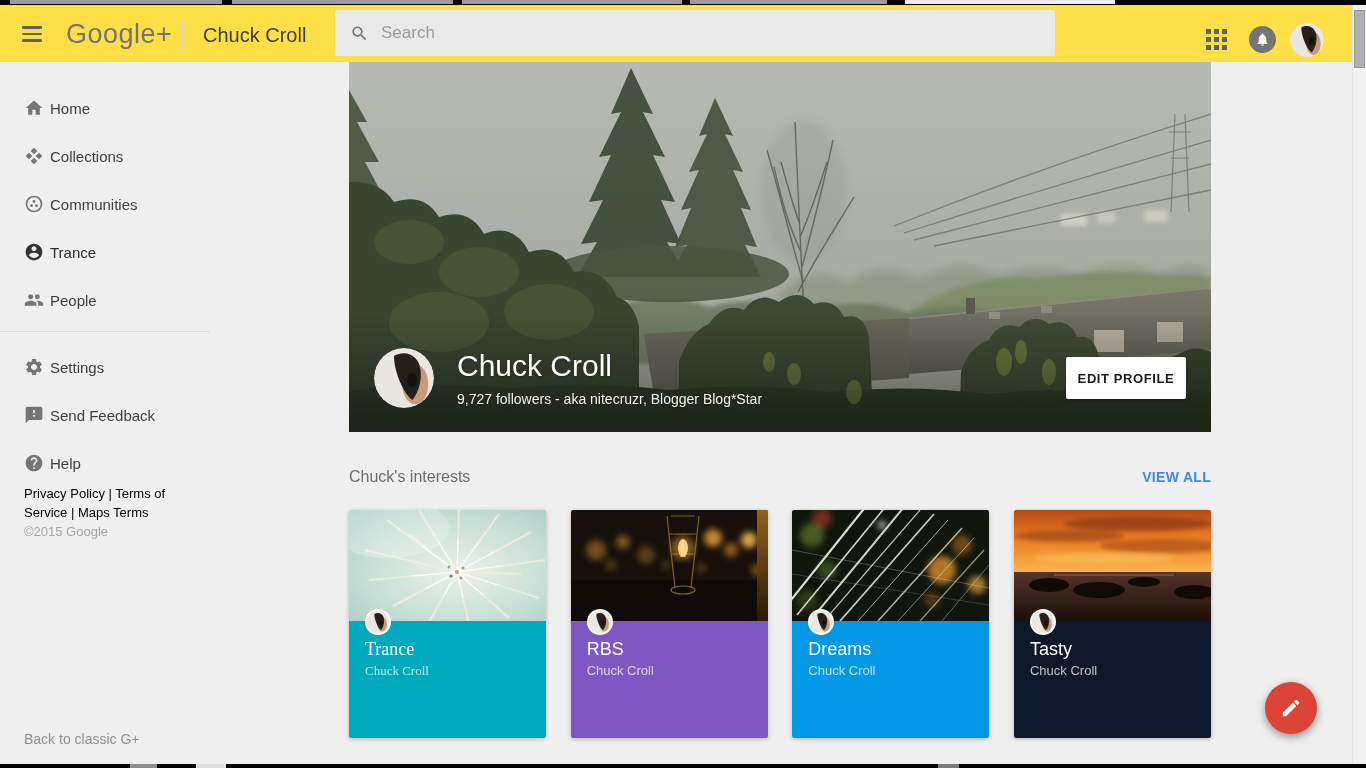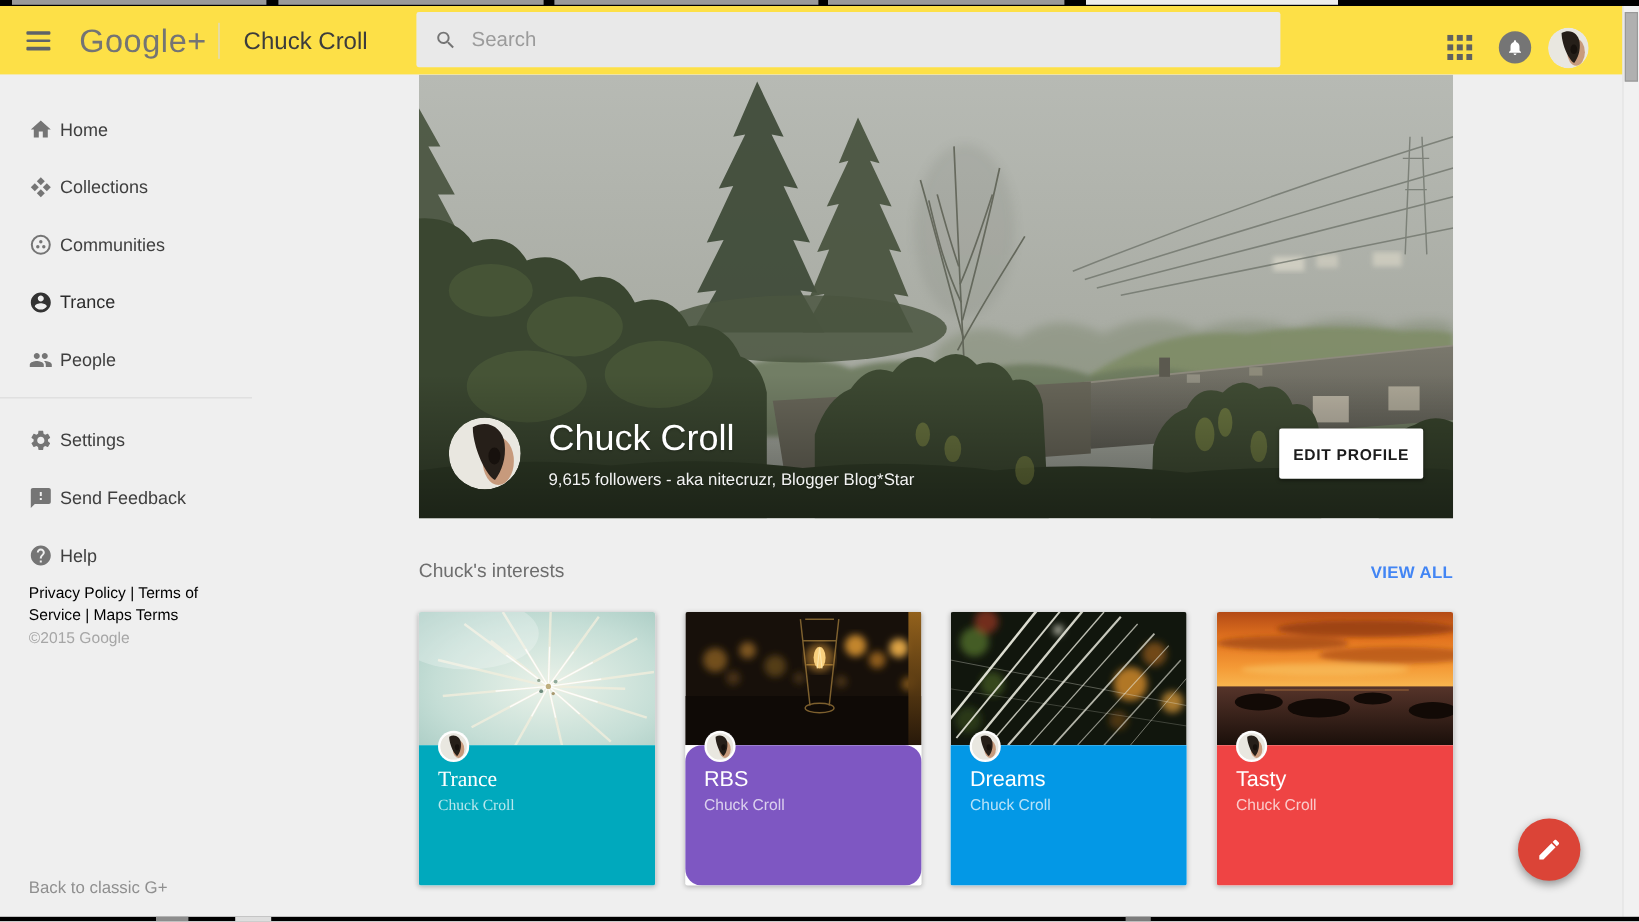--- a/index.html
+++ b/index.html
@@ -13,21 +13,21 @@
   #bottom-strip{position:absolute;left:0;bottom:0;width:1366px;height:4px;background:#000;z-index:60}
   .task-seg{position:absolute;top:0;height:4px}
 
   
   #header{position:absolute;left:0;top:5px;width:1366px;height:57px;background:#fde047;z-index:40}
   #hamburger{position:absolute;left:22px;top:21px;width:22px;height:18px;cursor:pointer}
   #hamburger span{display:block;width:20px;height:2.5px;background:#5f6368;margin:0 0 4px 0;border-radius:1px}
   #logo{position:absolute;left:66px;top:14px;font-size:27px;color:#747474;letter-spacing:.5px;cursor:pointer}
   #header-divider{position:absolute;left:182px;top:14px;width:1px;height:30px;background:#d9d9d9}
   #page-title{position:absolute;left:203px;top:19px;font-size:20px;color:#3c3c3c}
-  #search-box{position:absolute;left:347px;top:5px;width:720px;height:46px;background:#e9e9e9;border-radius:2px;display:flex;align-items:center}
+  #search-box{position:absolute;left:335px;top:5px;width:720px;height:46px;background:#e9e9e9;border-radius:2px;display:flex;align-items:center}
   #search-box svg{margin-left:15px;flex:none}
   #search-input{flex:1;border:none;background:transparent;outline:none;font-size:17px;color:#444;padding-left:12px;font-family:"Liberation Sans",sans-serif}
   #search-input::placeholder{color:#9b9b9b;opacity:1}
   #apps-btn{position:absolute;left:1206px;top:24px;width:21px;height:21px;cursor:pointer}
   #bell-btn{position:absolute;left:1249px;top:21px;width:27px;height:27px;border-radius:50%;background:#757575;display:flex;align-items:center;justify-content:center;cursor:pointer}
   #header-avatar{position:absolute;left:1290px;top:18px;width:34px;height:34px;border-radius:50%;overflow:hidden;cursor:pointer}
 
   
   #scrollbar{position:absolute;right:0;top:5px;width:14px;height:759px;background:#f1f1f1;border-left:1px solid #e2e2e2;z-index:55}
   #scroll-thumb{position:absolute;left:1px;top:5px;width:11px;height:58px;background:#b0b0b0;border:1px solid #999}
@@ -288,21 +288,21 @@
       </g>
       <rect y="250" width="862" height="120" fill="url(#fadeG)" opacity=".85"></rect>
     </svg>
 
     <div id="profile-avatar">
       <svg viewBox="0 0 24 24" width="60" height="60">
           <use href="#avatar-art"></use>
         </svg>
     </div>
     <div id="profile-name">Chuck Croll</div>
-    <div id="profile-sub">9,615 followers - aka nitecruzr, Blogger Blog*Star</div>
+    <div id="profile-sub">9,727 followers - aka nitecruzr, Blogger Blog*Star</div>
     <svg id="info-btn" viewBox="0 0 26 26">
       <circle cx="13" cy="13" r="11" fill="none" stroke="#fff" stroke-width="2"></circle>
       <rect x="12" y="11" width="2.4" height="8" fill="#fff"></rect>
       <rect x="12" y="7" width="2.4" height="2.6" fill="#fff"></rect>
     </svg>
     <button id="edit-btn">EDIT PROFILE</button>
   </div>
 
   <div id="interests-head">Chuck's interests</div>
   <div id="view-all" style="color: rgb(66, 133, 244);">VIEW ALL</div>
@@ -379,21 +379,21 @@
           <rect x="186" y="0" width="11" height="111" fill="url(#rEdge)" opacity=".9"></rect>
           <g stroke="#8a6a33" stroke-width="1.2" fill="none" opacity=".9">
             <path d="M96,6 L104,78 M128,6 L120,78 M100,6 L124,6 M98,24 L126,24 M101,44 L123,44"></path>
             <ellipse cx="112" cy="80" rx="12" ry="4"></ellipse>
           </g>
           <circle cx="112" cy="38" r="12" fill="#e8a33c" opacity=".5" filter="url(#rb)"></circle>
           <ellipse cx="112" cy="38" rx="5" ry="9" fill="#f8cf7d"></ellipse>
           <path d="M110,47 L112,30 L114,47" stroke="#fbe4a8" stroke-width="1" fill="none"></path>
         </svg>
       </div>
-      <div class="card-body" style="background: rgb(126, 87, 194); border-radius: 14px;">
+      <div class="card-body" style="background: rgb(126, 87, 194);">
         <div class="card-avatar">
             <svg viewBox="0 0 24 24">
               <use href="#avatar-art"></use>
             </svg>
           </div>
         <div class="card-title">RBS</div>
         <div class="card-owner">Chuck Croll</div>
       </div>
     </div>
 
@@ -472,21 +472,21 @@
           <rect y="62" width="197" height="49" fill="url(#seaG)"></rect>
           <g fill="#120a06">
             <ellipse cx="35" cy="75" rx="20" ry="7"></ellipse>
               <ellipse cx="85" cy="80" rx="26" ry="8"></ellipse>
             <ellipse cx="130" cy="72" rx="16" ry="5"></ellipse>
               <ellipse cx="180" cy="82" rx="20" ry="7"></ellipse>
           </g>
           <path d="M40,65 L160,65" stroke="#e89a4a" stroke-width="1" opacity=".5"></path>
         </svg>
       </div>
-      <div class="card-body" style="background: #ef4444;">
+      <div class="card-body" style="background: #0f172a;">
         <div class="card-avatar">
             <svg viewBox="0 0 24 24">
               <use href="#avatar-art"></use>
             </svg>
           </div>
         <div class="card-title">Tasty</div>
         <div class="card-owner">Chuck Croll</div>
       </div>
     </div>
 

